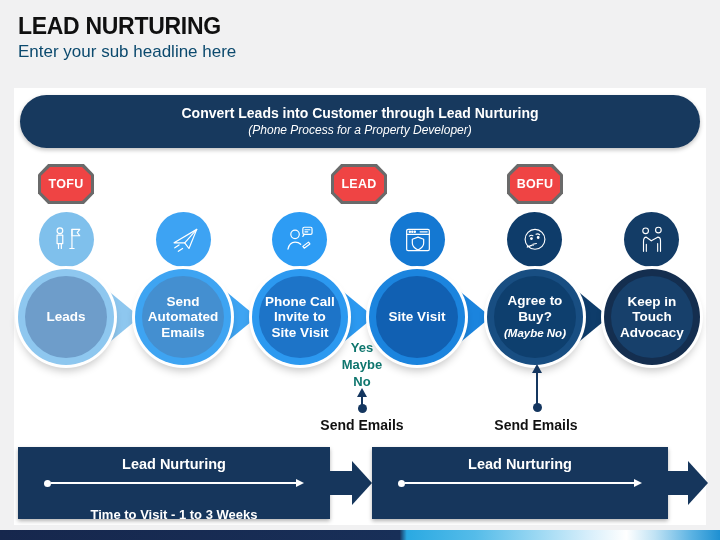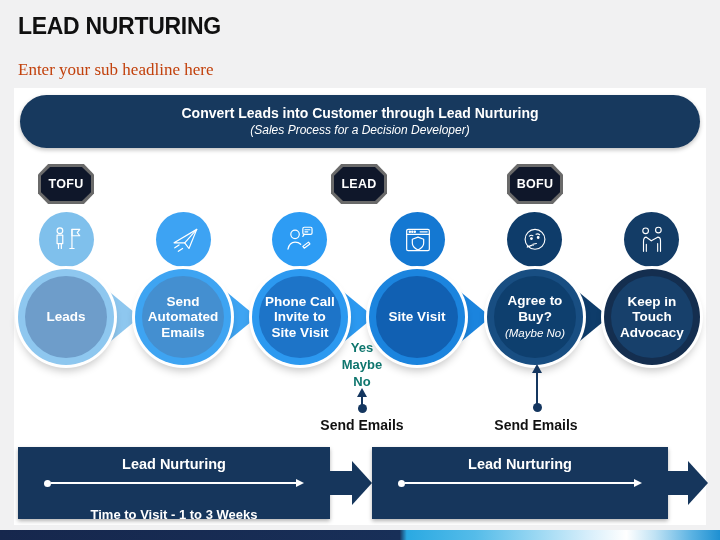--- a/index.html
+++ b/index.html
@@ -1,39 +1,39 @@
 <!DOCTYPE html>
 <html><head>
 <meta charset="utf-8">
 <style>
   html,body{margin:0;padding:0;background:#888;}
   .slide{position:relative;width:720px;height:540px;background:#f1f1f2;overflow:hidden;
          font-family:"Liberation Sans",sans-serif;}
   .title{position:absolute;left:18px;top:13px;font-size:23px;font-weight:800;color:#101010;letter-spacing:-0.3px;}
-  .subtitle{position:absolute;left:18px;top:60px;font-size:17px;color:#c2410c;font-family:Liberation Serif, serif;}
+  .subtitle{position:absolute;left:18px;top:42px;font-size:17px;color:#0c4a6e;}
   .panel{position:absolute;left:14px;top:88px;width:692px;height:437px;background:#ffffff;}
   .banner{position:absolute;left:20px;top:95px;width:680px;height:53px;background:#17395e;border-radius:27px;
           display:flex;flex-direction:column;align-items:center;justify-content:center;box-shadow:0 2px 4px rgba(0,0,0,.25);}
   .banner-title{color:#fff;font-size:14px;font-weight:700;line-height:1.35;}
   .banner-sub{color:#fff;font-size:12px;font-style:italic;line-height:1.3;}
   .badge{position:absolute;top:164px;width:56px;height:40px;background:#6a6a6a;
          clip-path:polygon(18% 0%,82% 0%,100% 26%,100% 74%,82% 100%,18% 100%,0% 74%,0% 26%);
          display:flex;align-items:center;justify-content:center;z-index:1;}
-  .badge-inner{width:50px;height:34px;background:#0f172a;
+  .badge-inner{width:50px;height:34px;background:#ef4444;
          clip-path:polygon(18% 0%,82% 0%,100% 26%,100% 74%,82% 100%,18% 100%,0% 74%,0% 26%);
          display:flex;align-items:center;justify-content:center;color:#fff;font-size:12.5px;font-weight:700;letter-spacing:.3px;text-align:right;}
   .badge-tofu{left:38px}.badge-mofu{left:331px}.badge-bofu{left:507px}
   .icon-circle{position:absolute;top:212px;width:55px;height:55px;border-radius:50%;z-index:1;
          display:flex;align-items:center;justify-content:center;}
   .main-circle{position:absolute;top:269px;width:96px;height:96px;border-radius:50%;z-index:2;
          display:flex;align-items:center;justify-content:center;
          box-shadow:0 0 0 3px #fff,0 6px 8px rgba(0,0,0,.22);}
   .inner-circle{width:82px;height:82px;border-radius:50%;display:flex;flex-direction:column;align-items:center;justify-content:center;
          text-align:center;color:#fff;font-size:13.5px;font-weight:600;line-height:1.16;padding:2px;box-sizing:border-box;}
-  .inner-sub{font-size:11.5px;font-style:italic;font-weight:400;margin-top:3px;}
+  .inner-sub{font-size:11.5px;font-style:italic;font-weight:700;margin-top:3px;}
   .flow-arrow{position:absolute;top:289px;width:0;height:0;z-index:0;
          border-top:28px solid transparent;border-bottom:28px solid transparent;}
   .i1bg{background:#7fc0ec}.i2bg{background:#3da3f3}.i3bg{background:#2d9cf4}
   .i4bg{background:#1478d2}.i5bg{background:#0e3c6a}.i6bg{background:#133c66}
   .r1{background:#8ec7ef}.r2{background:#3ea4f2}.r3{background:#2c99f0}
   .r4{background:#1b84de}.r5{background:#184e82}.r6{background:#142e4f}
   .f1{background:#6e9dca}.f2{background:#448fd0}.f3{background:#1d74c8}
   .f4{background:#1160b2}.f5{background:#0e3f6e}.f6{background:#17406b}
   .a1{border-left:34px solid #8ec7ef}.a2{border-left:34px solid #3ea4f2}.a3{border-left:34px solid #2c99f0}
   .a4{border-left:34px solid #1b84de}.a5{border-left:34px solid #0e3c6a}
@@ -64,21 +64,21 @@
 
 <div class="slide">
 
   <div class="title">LEAD NURTURING</div>
   <div class="subtitle">Enter your sub headline here</div>
 
   <div class="panel"></div>
 
   <div class="banner">
     <div class="banner-title">Convert Leads into Customer through Lead Nurturing</div>
-    <div class="banner-sub">(Sales Process for a Decision Developer)</div>
+    <div class="banner-sub">(Phone Process for a Property Developer)</div>
   </div>
 
   <div class="badge badge-tofu">
     <div class="badge-inner">TOFU</div>
   </div>
   <div class="badge badge-mofu">
     <div class="badge-inner">LEAD</div>
   </div>
   <div class="badge badge-bofu">
     <div class="badge-inner">BOFU</div>

